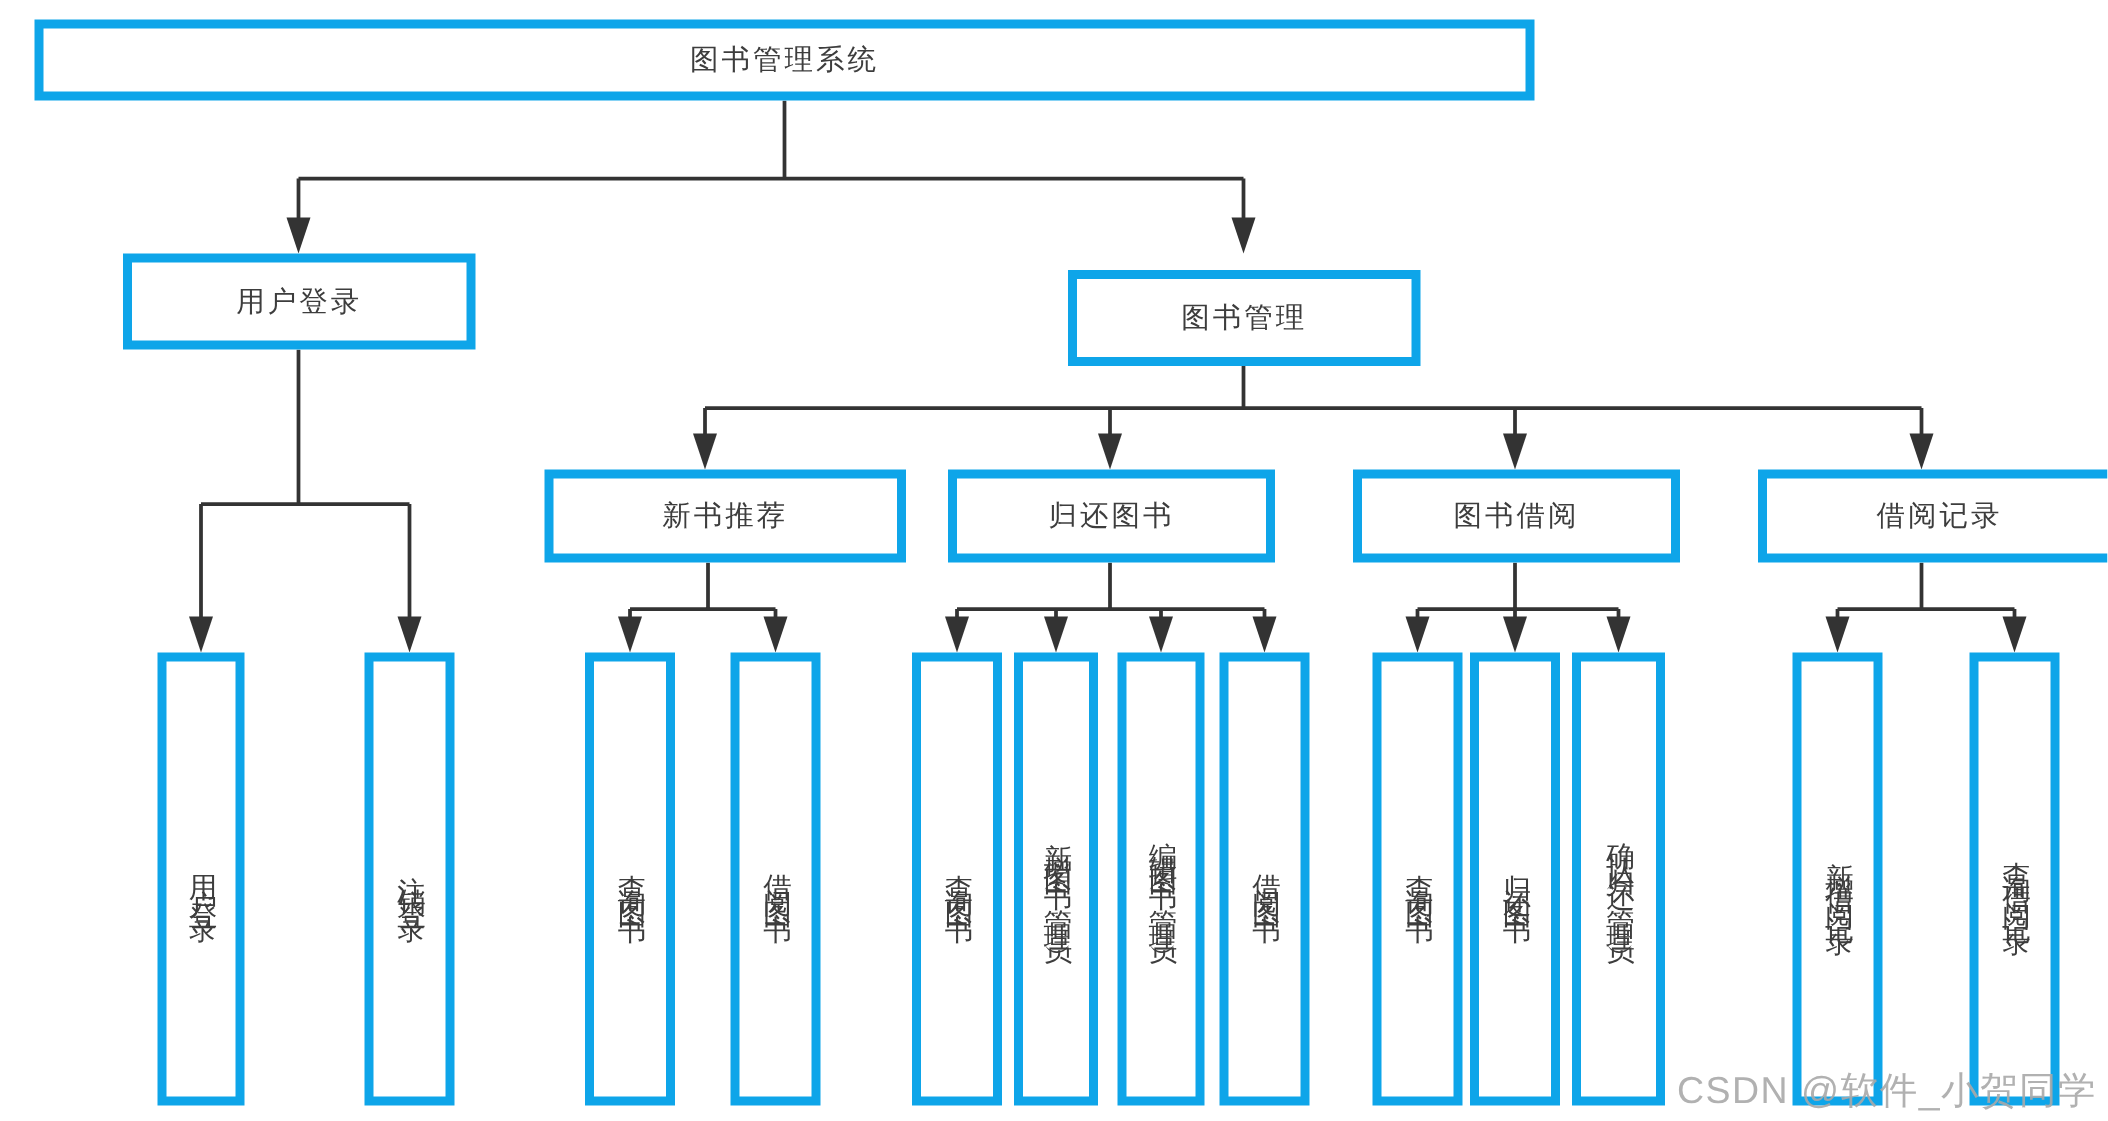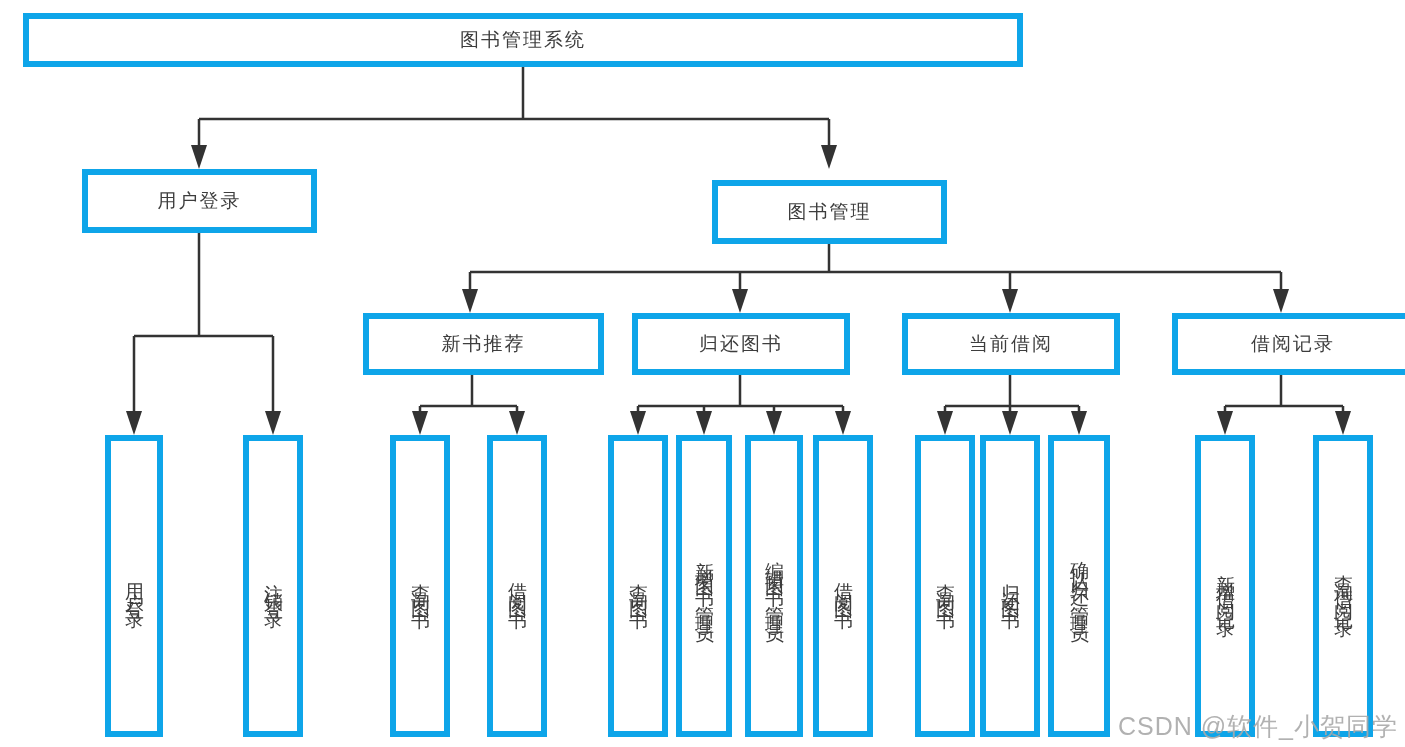--- a/index.html
+++ b/index.html
@@ -81,21 +81,21 @@
     <span class="hlabel">图书管理</span>
   </div>
 
   <div class="box" style="left:363px;top:313px;width:241px;height:62px">
     <span class="hlabel">新书推荐</span>
   </div>
   <div class="box" style="left:632px;top:313px;width:218px;height:62px">
     <span class="hlabel">归还图书</span>
   </div>
   <div class="box" style="left:902px;top:313px;width:218px;height:62px">
-    <span class="hlabel">当前借阅</span>
+    <span class="hlabel">图书借阅</span>
   </div>
   <div class="box" style="left:1172px;top:313px;width:242px;height:62px">
     <span class="hlabel">借阅记录</span>
   </div>
 
   <div class="box" style="left:105px;top:435px;width:58px;height:302px">
     <span class="vlabel">用户登录</span>
   </div>
   <div class="box" style="left:243px;top:435px;width:60px;height:302px">
     <span class="vlabel">注销登录</span>

